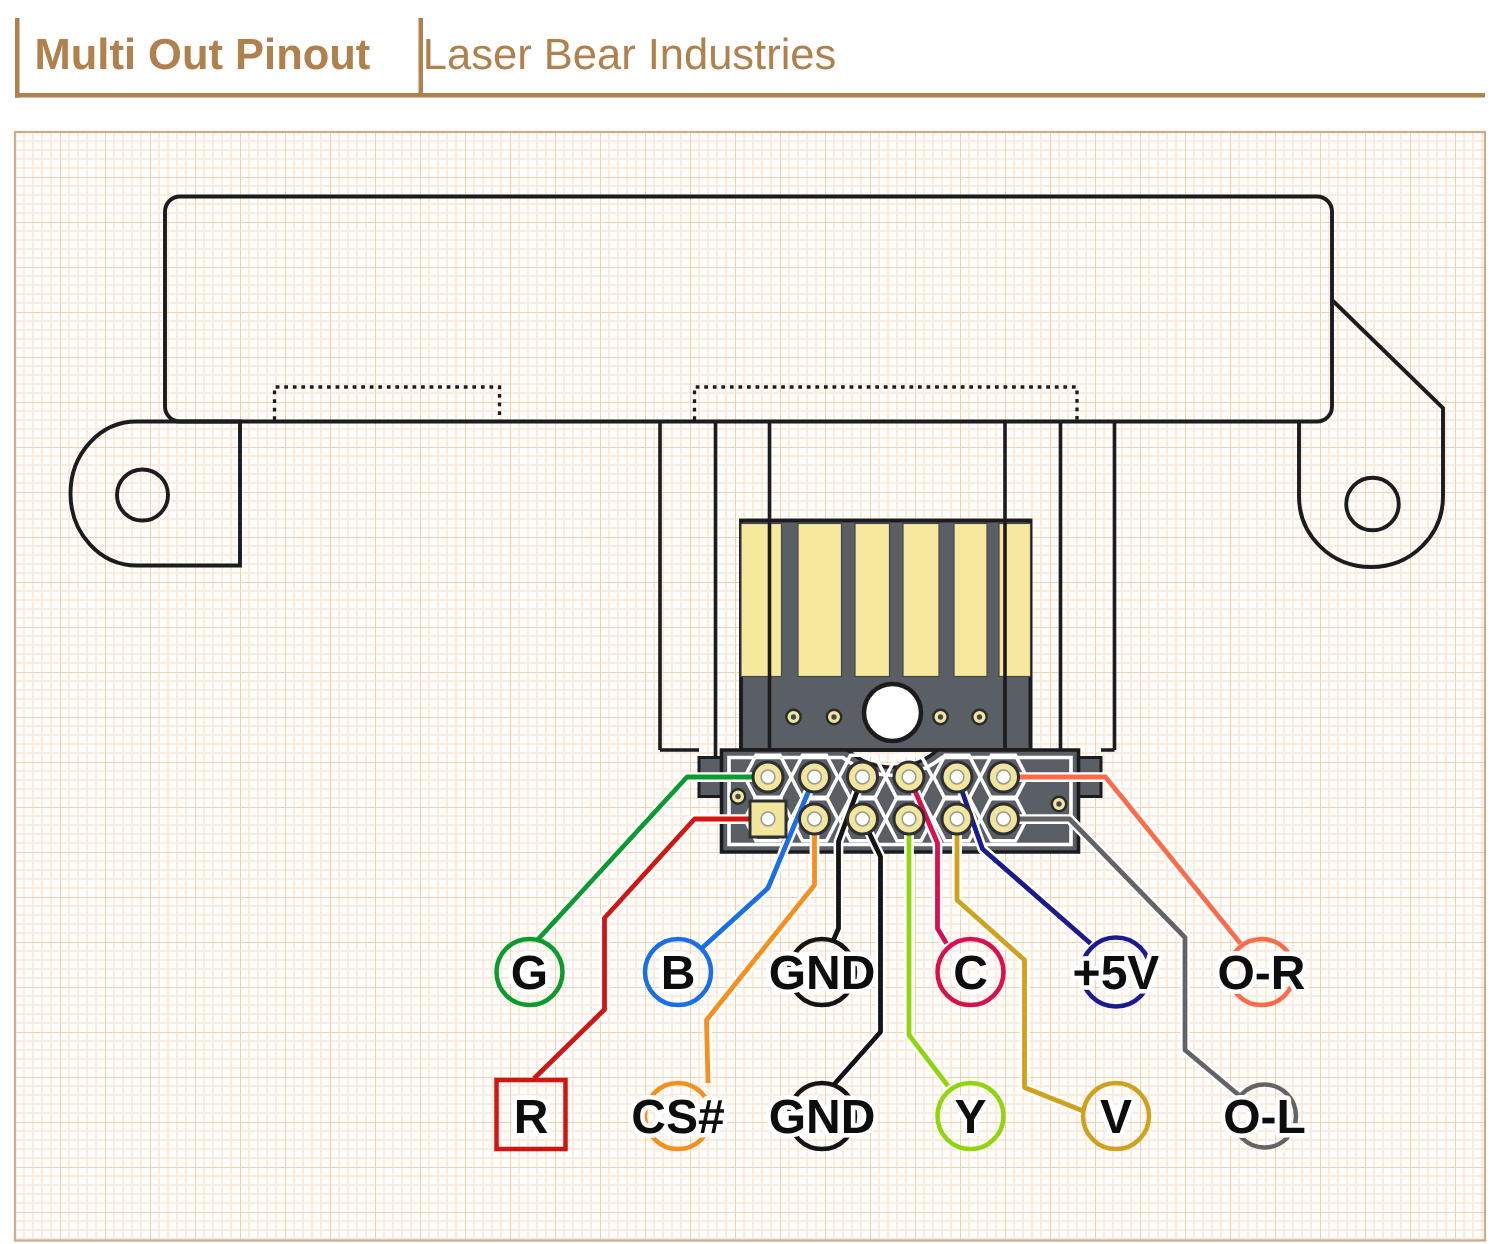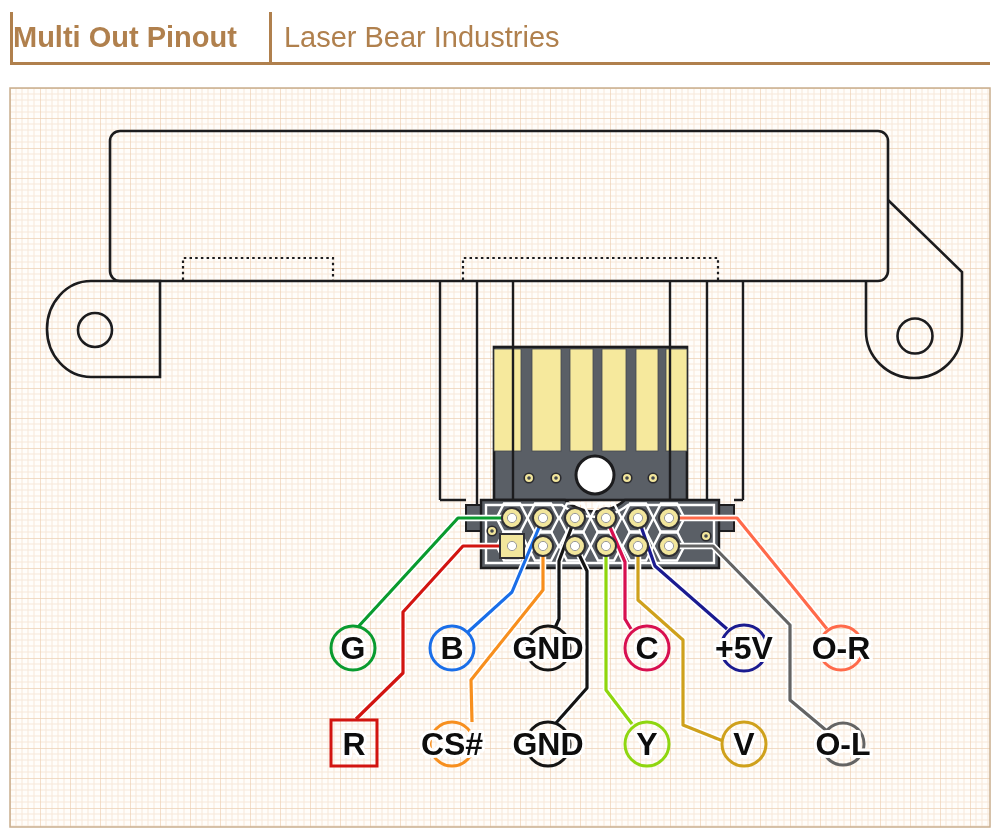--- a/index.html
+++ b/index.html
@@ -1,23 +1,23 @@
 <!DOCTYPE html>
 <html><head>
 <meta charset="utf-8">
 <style>
   html,body{margin:0;padding:0;background:#ffffff;}
   body{width:1000px;height:829px;position:relative;overflow:hidden;
        font-family:"Liberation Sans", sans-serif;}
   .header{position:absolute;left:10px;right:10px;top:12px;height:50px;
           display:flex;align-items:center;
           border-left:3px solid #b0804d;border-bottom:3px solid #b0804d;}
-  .page-title{font-size:29px;font-weight:700;color:#b0804d;white-space:nowrap;}
+  .page-title{font-size:29px;font-weight:700;color:#b0804d;padding-left:10px;white-space:nowrap;}
   .header-divider{width:3px;align-self:stretch;background:#b0804d;margin-left:32px;}
-  .company-name{font-size:29px;font-weight:400;color:#b0804d;padding-left:12px;white-space:nowrap;}
+  .company-name{font-size:29px;font-weight:400;color:#b0804d;white-space:nowrap;}
   svg.paper{position:absolute;left:0;top:0;}
   .cas{stroke:#ffffff;stroke-width:6.5;fill:none;stroke-linejoin:round;}
   .w{stroke-width:3.2;fill:none;stroke-linejoin:round;}
   .hexc{stroke:#ffffff;stroke-width:2.4;fill:none;}
   .lbl{font-family:"Liberation Sans",sans-serif;font-size:32px;font-weight:700;
        fill:#0d0d0d;stroke:#ffffff;stroke-width:6px;paint-order:stroke;
        text-anchor:middle;stroke-linejoin:round;}
   .ring{fill:none;stroke-width:3;}
   .outl{fill:none;stroke-width:2.6;}
 </style>

